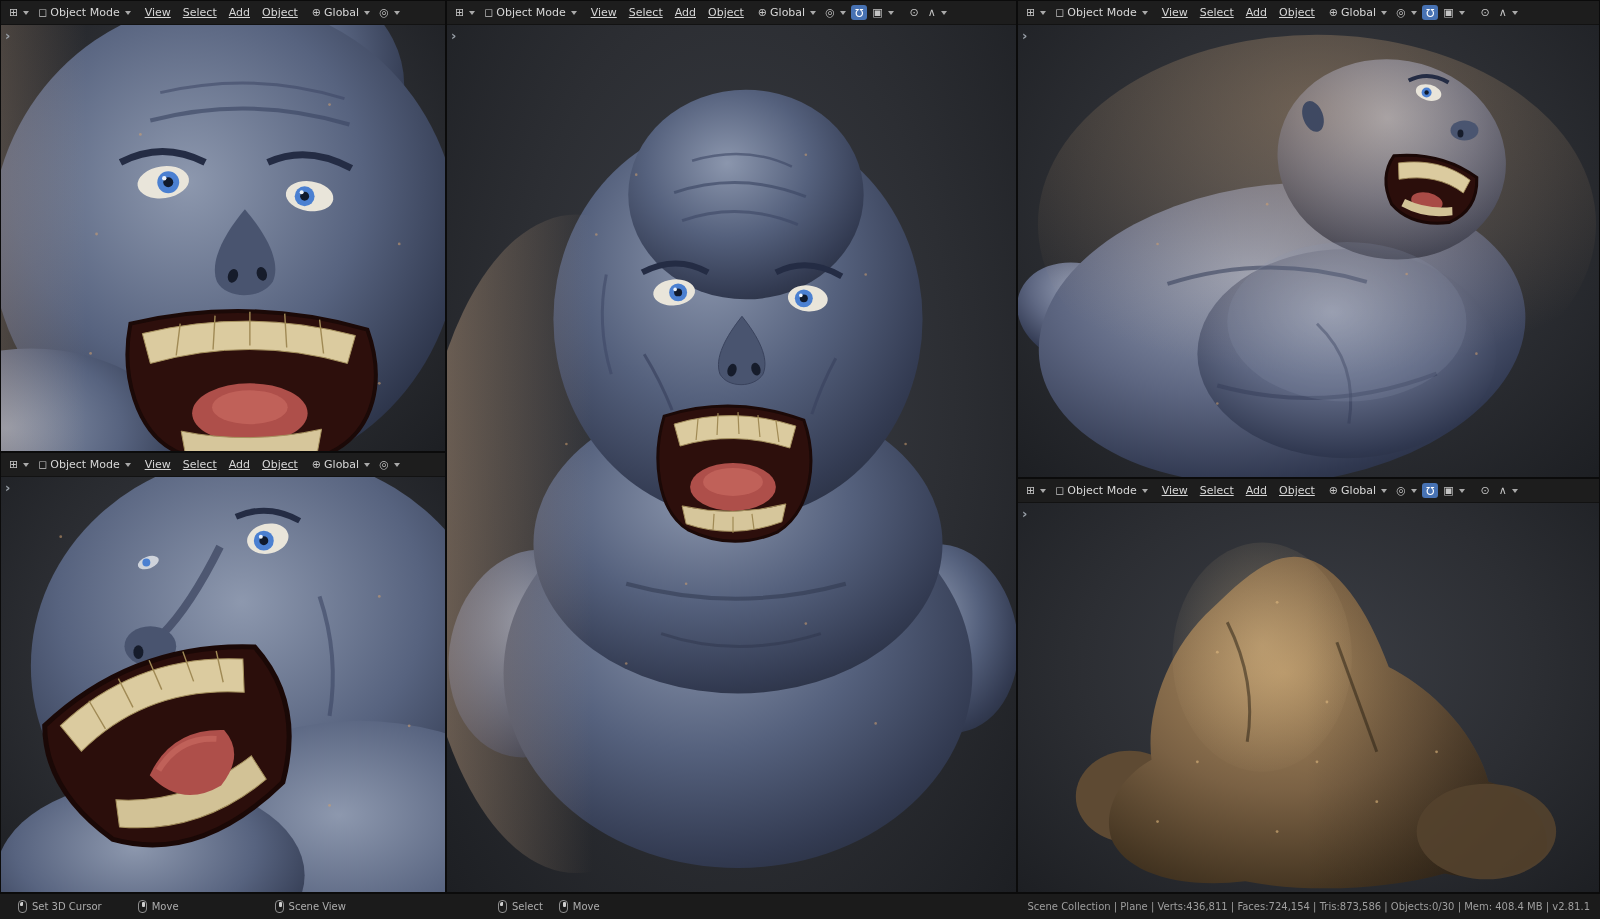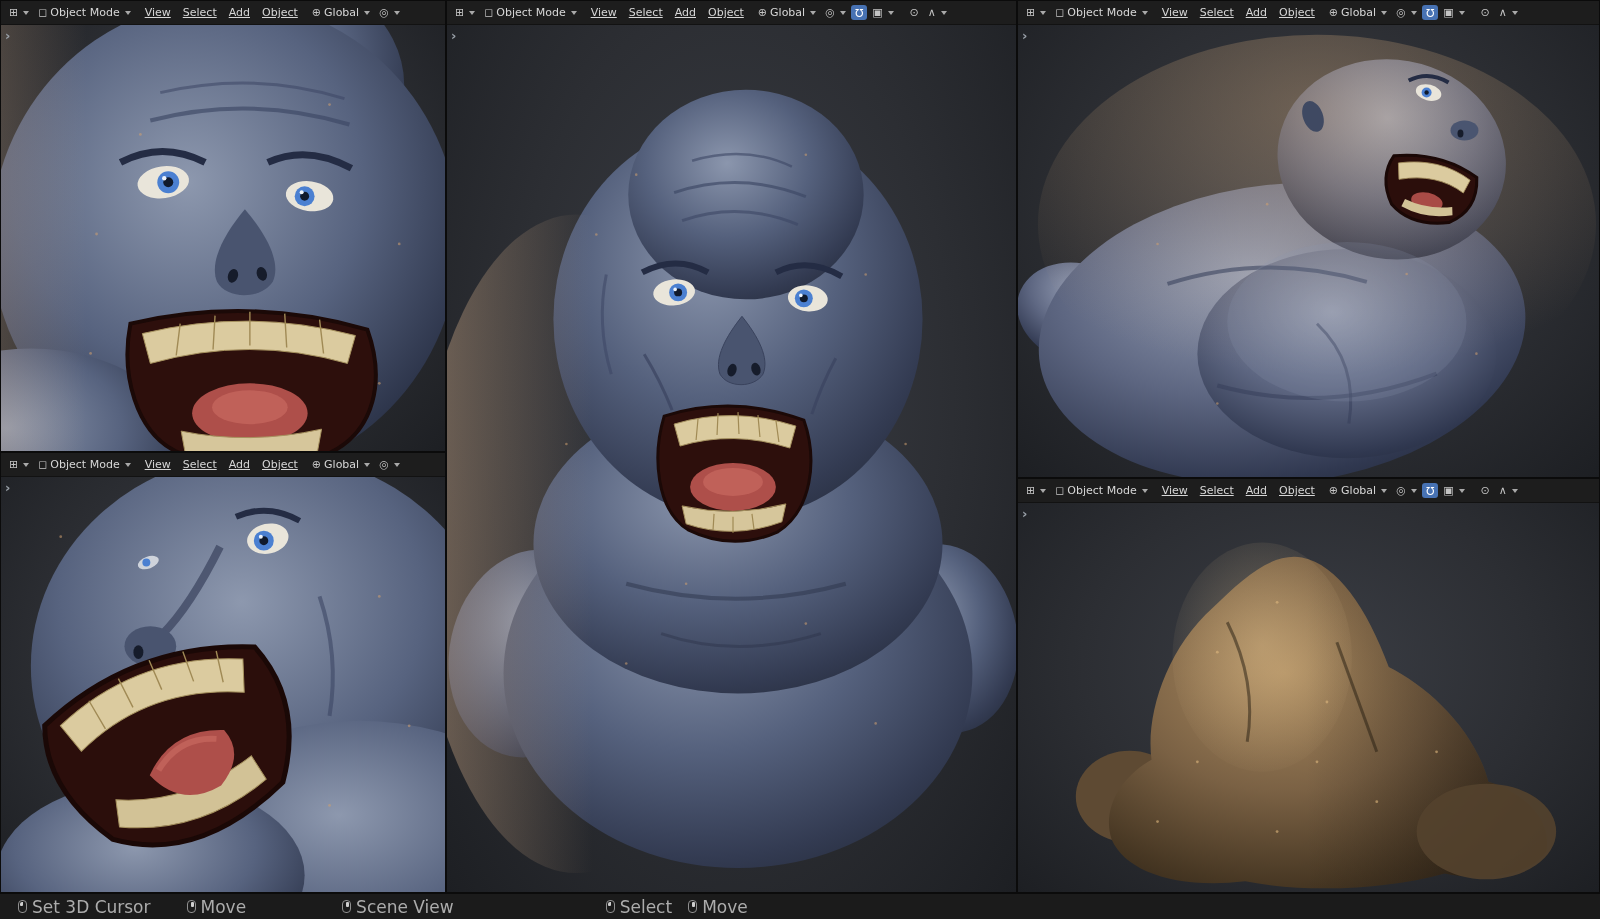--- a/index.html
+++ b/index.html
@@ -45,21 +45,21 @@
   }
   .vp-content svg.render { position:absolute; inset:0; width:100%; height:100%; display:block; }
   .region-toggle {
     position:absolute; top:4px; left:4px; z-index:2;
     color:#99a0a8; font-size:13px; font-weight:bold; line-height:1; cursor:pointer;
   }
 
   
   .statusbar {
     flex:0 0 26px; background:#1b1b1b; border-top:1px solid #0b0b0b;
-    display:flex; align-items:center; padding:0 10px; color:#acacac; font-size:17px;
+    display:flex; align-items:center; padding:0 10px; color:#acacac; font-size:10px;
   }
   .hint { display:inline-flex; align-items:center; gap:5px; }
   .hint.m1 { margin-left:8px; }
   .hint.m2 { margin-left:36px; }
   .hint.m3 { margin-left:96px; }
   .hint.m4 { margin-left:152px; }
   .hint.m5 { margin-left:16px; }
   .mouse { width:9px; height:13px; border:1px solid #8f8f8f; border-radius:4px; position:relative; display:inline-block; flex:0 0 auto; }
   .mouse.left::before  { content:""; position:absolute; top:1px; left:1px; width:3px; height:4px; background:#cfcfcf; border-radius:2px 0 1px 1px; }
   .mouse.mid::before   { content:""; position:absolute; top:1px; left:3px; width:3px; height:5px; background:#cfcfcf; border-radius:1px; }
@@ -524,14 +524,15 @@
       <span>Scene View</span>
     </span>
     <span class="hint m4">
       <span class="mouse left"></span>
       <span>Select</span>
     </span>
     <span class="hint m5">
       <span class="mouse mid"></span>
       <span>Move</span>
     </span>
+    <span class="stats">Scene Collection | Plane | Verts:436,811 | Faces:724,154 | Tris:873,586 | Objects:0/30 | Mem: 408.4 MB | v2.81.1</span>
   </footer>
 </div>
 
 </body></html>

